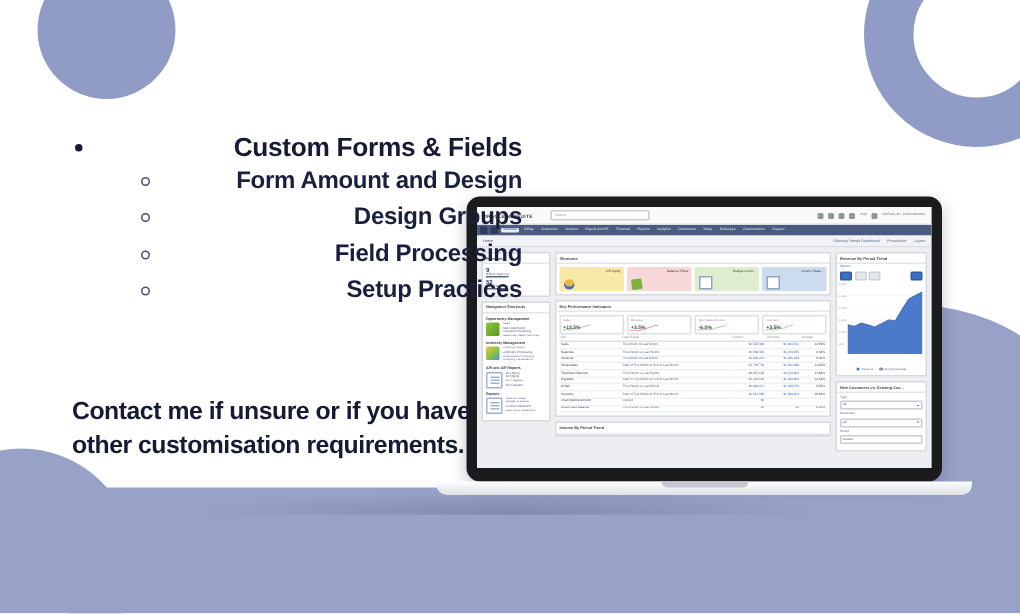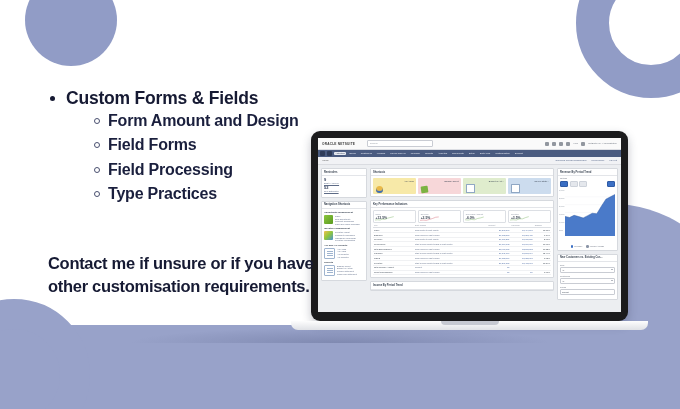--- a/index.html
+++ b/index.html
@@ -67,20 +67,21 @@
   }
   ul.bullets { list-style: none; margin: 0; padding: 0; }
   li.lvl1 {
     position: relative;
     font-size: 17.5px;
     font-weight: bold;
     color: #161a33;
     letter-spacing: -0.2px;
     padding-left: 18px;
     margin-bottom: 20px;
+    text-align: right;
   }
   li.lvl1::before {
     content: "";
     position: absolute;
     left: 2px; top: 8px;
     width: 5px; height: 5px;
     border-radius: 50%;
     background: #161a33;
   }
   ul.sub { list-style: none; margin: 0; padding: 0 0 0 28px; }
@@ -97,21 +98,21 @@
     content: "";
     position: absolute;
     left: 0; top: 9px;
     width: 4px; height: 4px;
     border-radius: 50%;
     border: 1px solid #4a5070;
     background: transparent;
   }
   #closing {
     position: absolute;
-    left: 48px; top: 252px;
+    left: 48px; top: 263px;
     width: 280px;
     font-size: 16.5px;
     font-weight: bold;
     line-height: 1.42;
     color: #161a33;
     letter-spacing: -0.3px;
     z-index: 6;
   }
 
   
@@ -360,23 +361,23 @@
   <div class="deco" id="band-bottom"></div>
   <div class="deco" id="band-shadow"></div>
   <div class="deco" id="ring-bottom-left"></div>
 
   <div id="copy">
     <ul class="bullets">
       <li class="lvl1">
         <span>Custom Forms &amp; Fields</span>
         <ul class="sub">
           <li class="lvl2"><span>Form Amount and Design</span></li>
-          <li class="lvl2"><span>Field Forms</span></li>
+          <li class="lvl2"><span>Design Groups</span></li>
           <li class="lvl2"><span>Field Processing</span></li>
-          <li class="lvl2"><span>Type Practices</span></li>
+          <li class="lvl2"><span>Setup Practices</span></li>
         </ul>
       </li>
     </ul>
   </div>
 
   <div id="closing">Contact me if unsure or if you have other customisation requirements.</div>
 
   <div id="laptop">
     <div id="lid">
       <div id="screen" class="ns">

